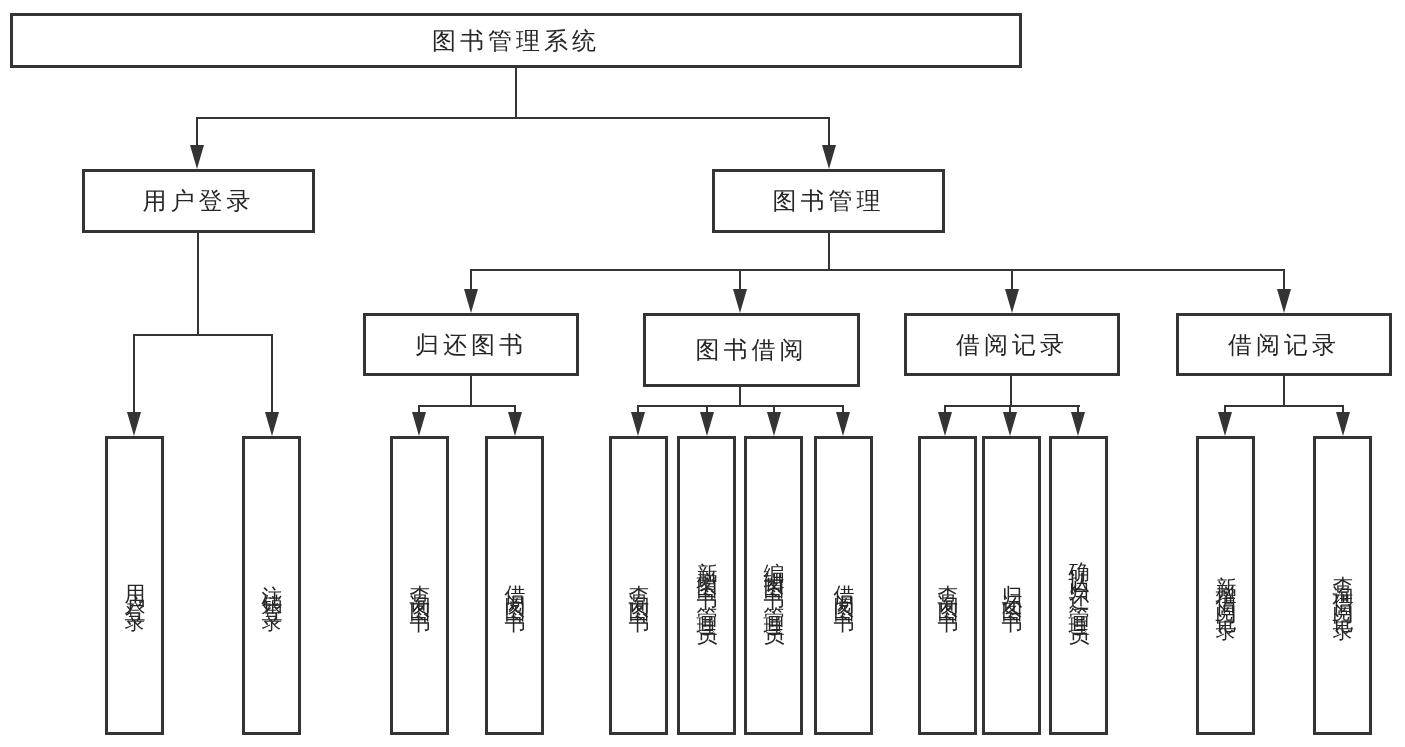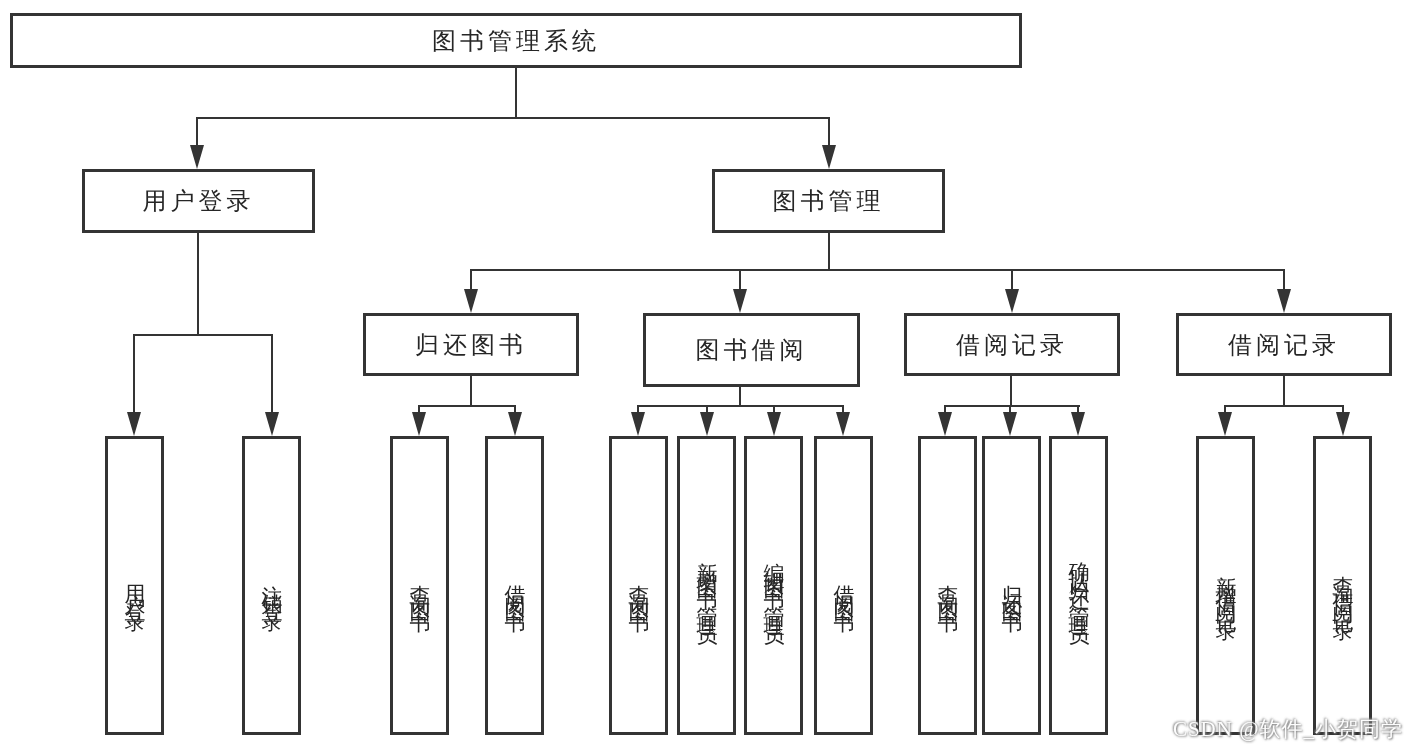--- a/index.html
+++ b/index.html
@@ -135,15 +135,14 @@
   <div class="arrow" style="left:1003px;top:412px"></div>
   <div class="arrow" style="left:1071px;top:412px"></div>
 
   <div class="vline" style="left:1283px;top:376px;height:30px"></div>
   <div class="hline" style="left:1224px;top:405px;width:120px"></div>
   <div class="vline" style="left:1224px;top:405px;height:9px"></div>
   <div class="vline" style="left:1342px;top:405px;height:9px"></div>
   <div class="arrow" style="left:1218px;top:412px"></div>
   <div class="arrow" style="left:1336px;top:412px"></div>
 
-  <div class="watermark">CSDN @软件_小贺同学</div>
 
 </div>
 
 </body></html>

